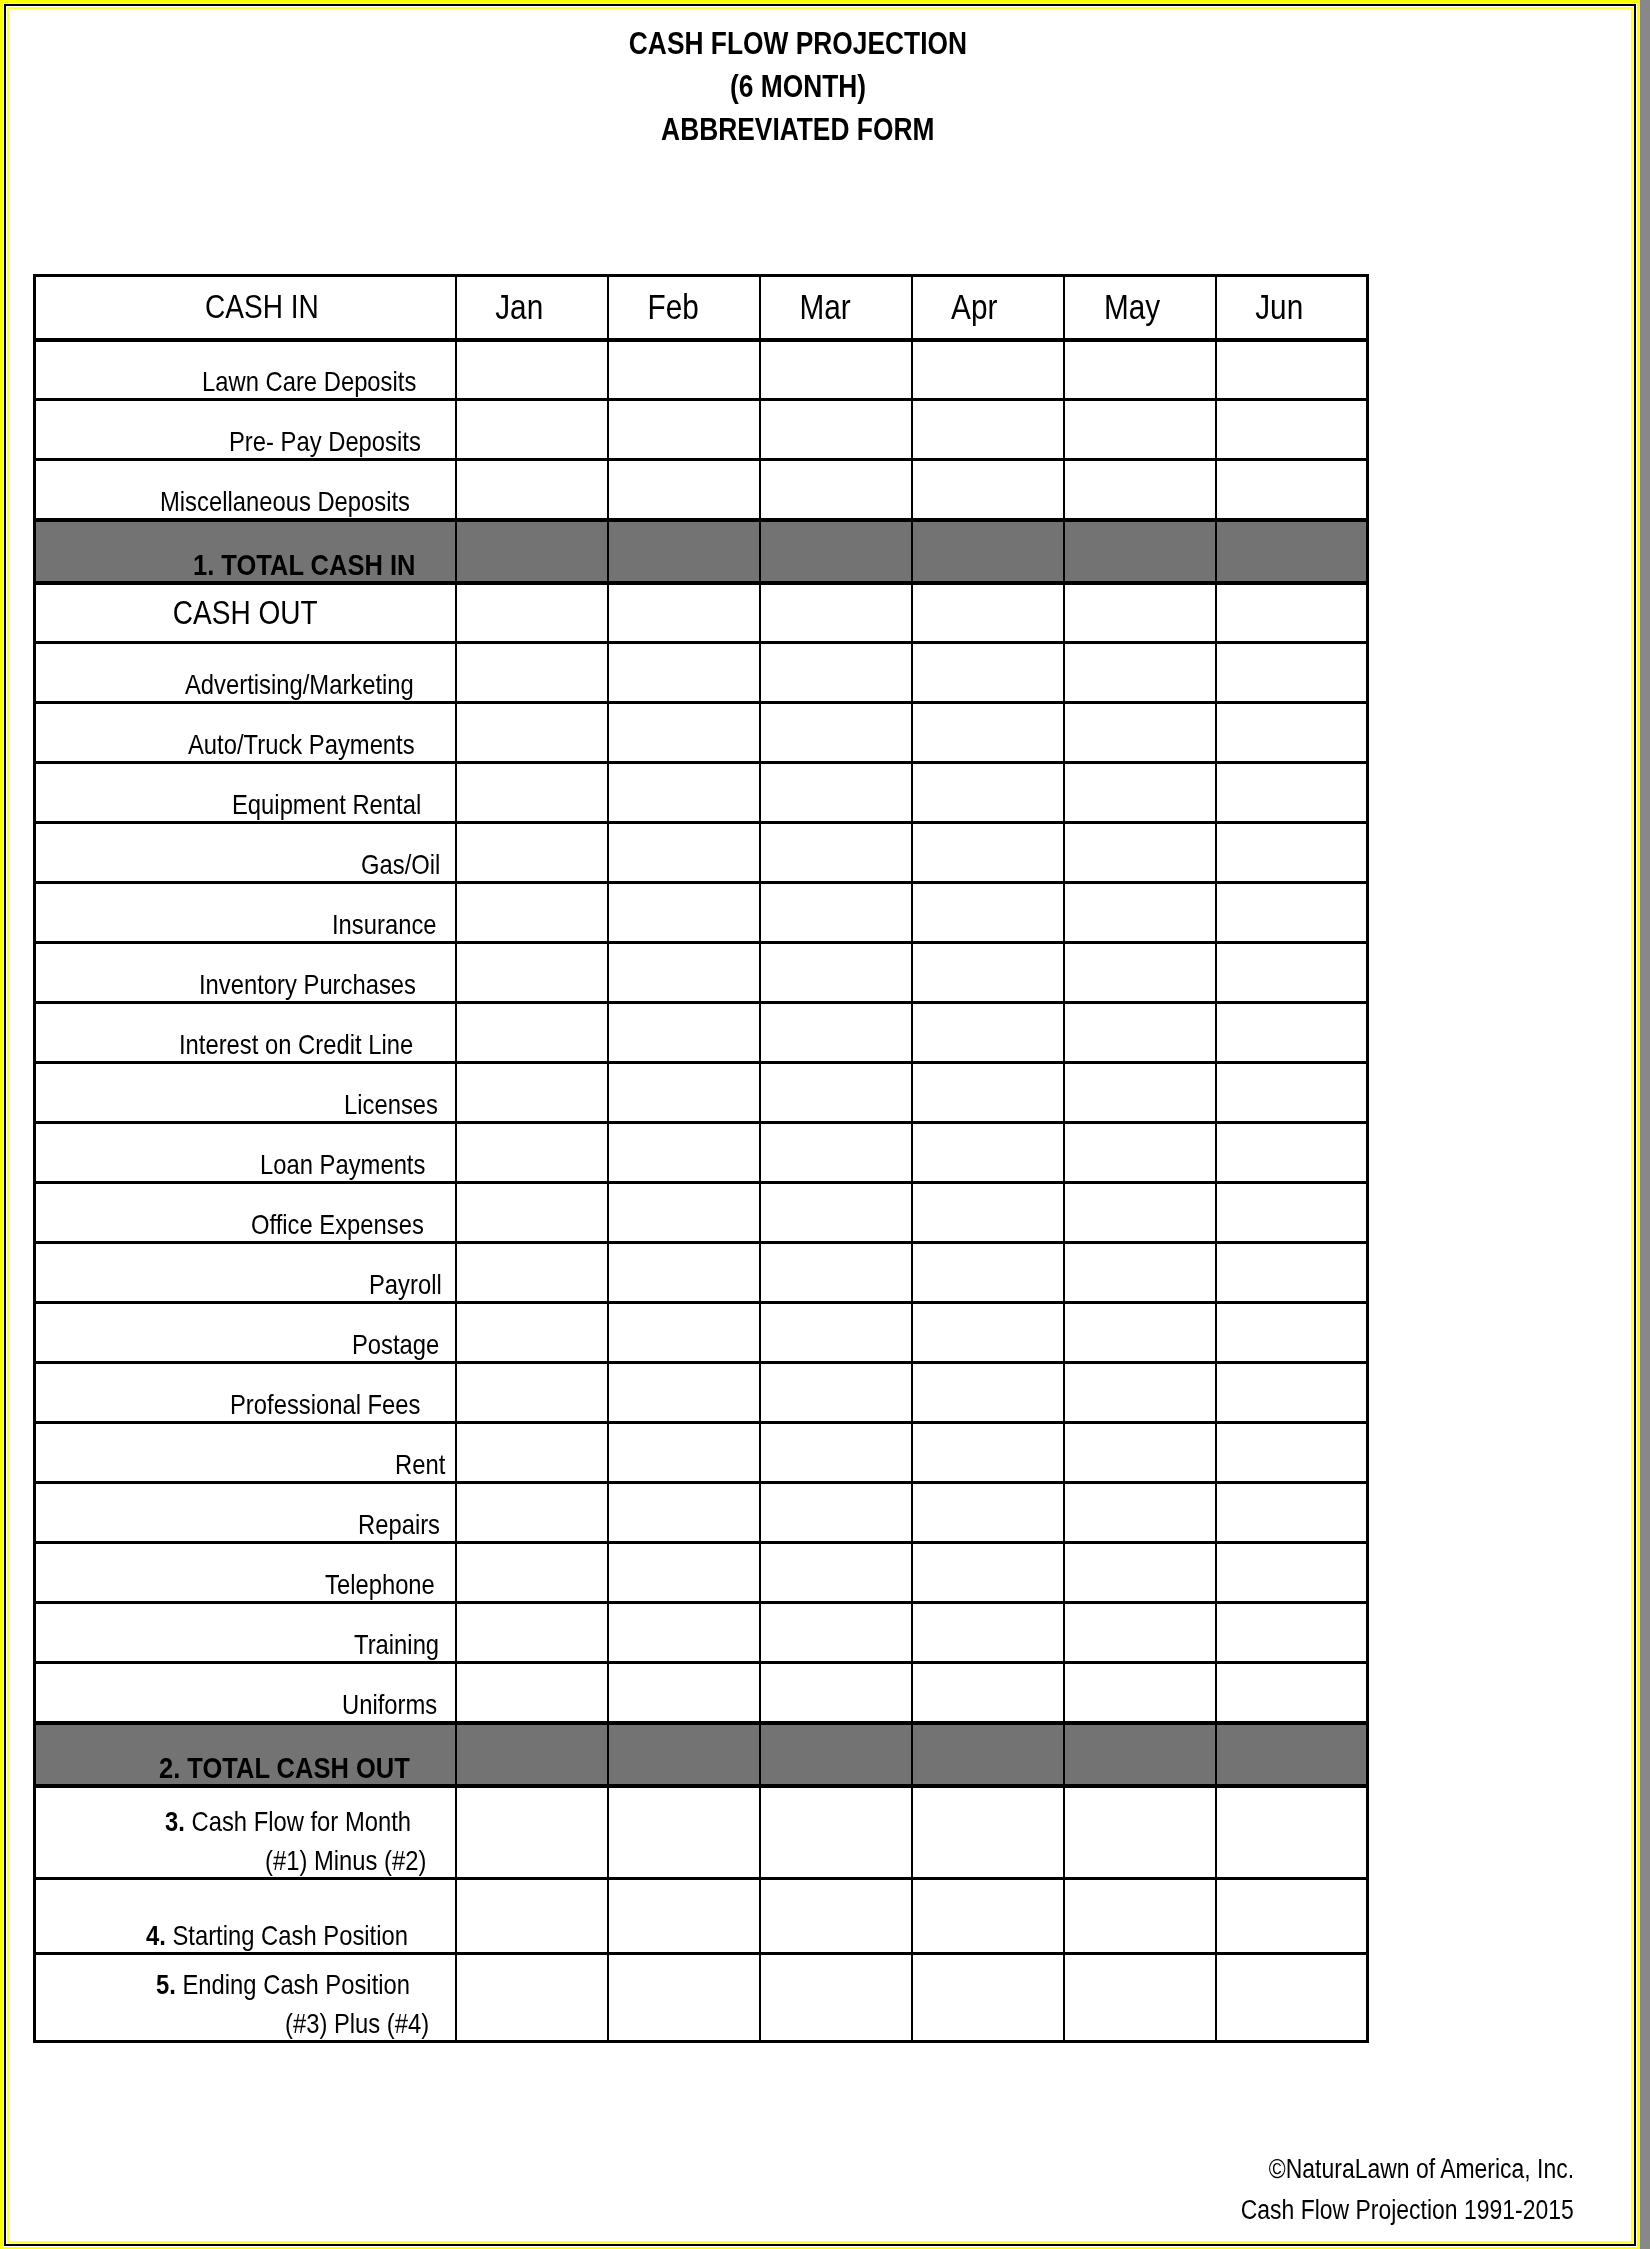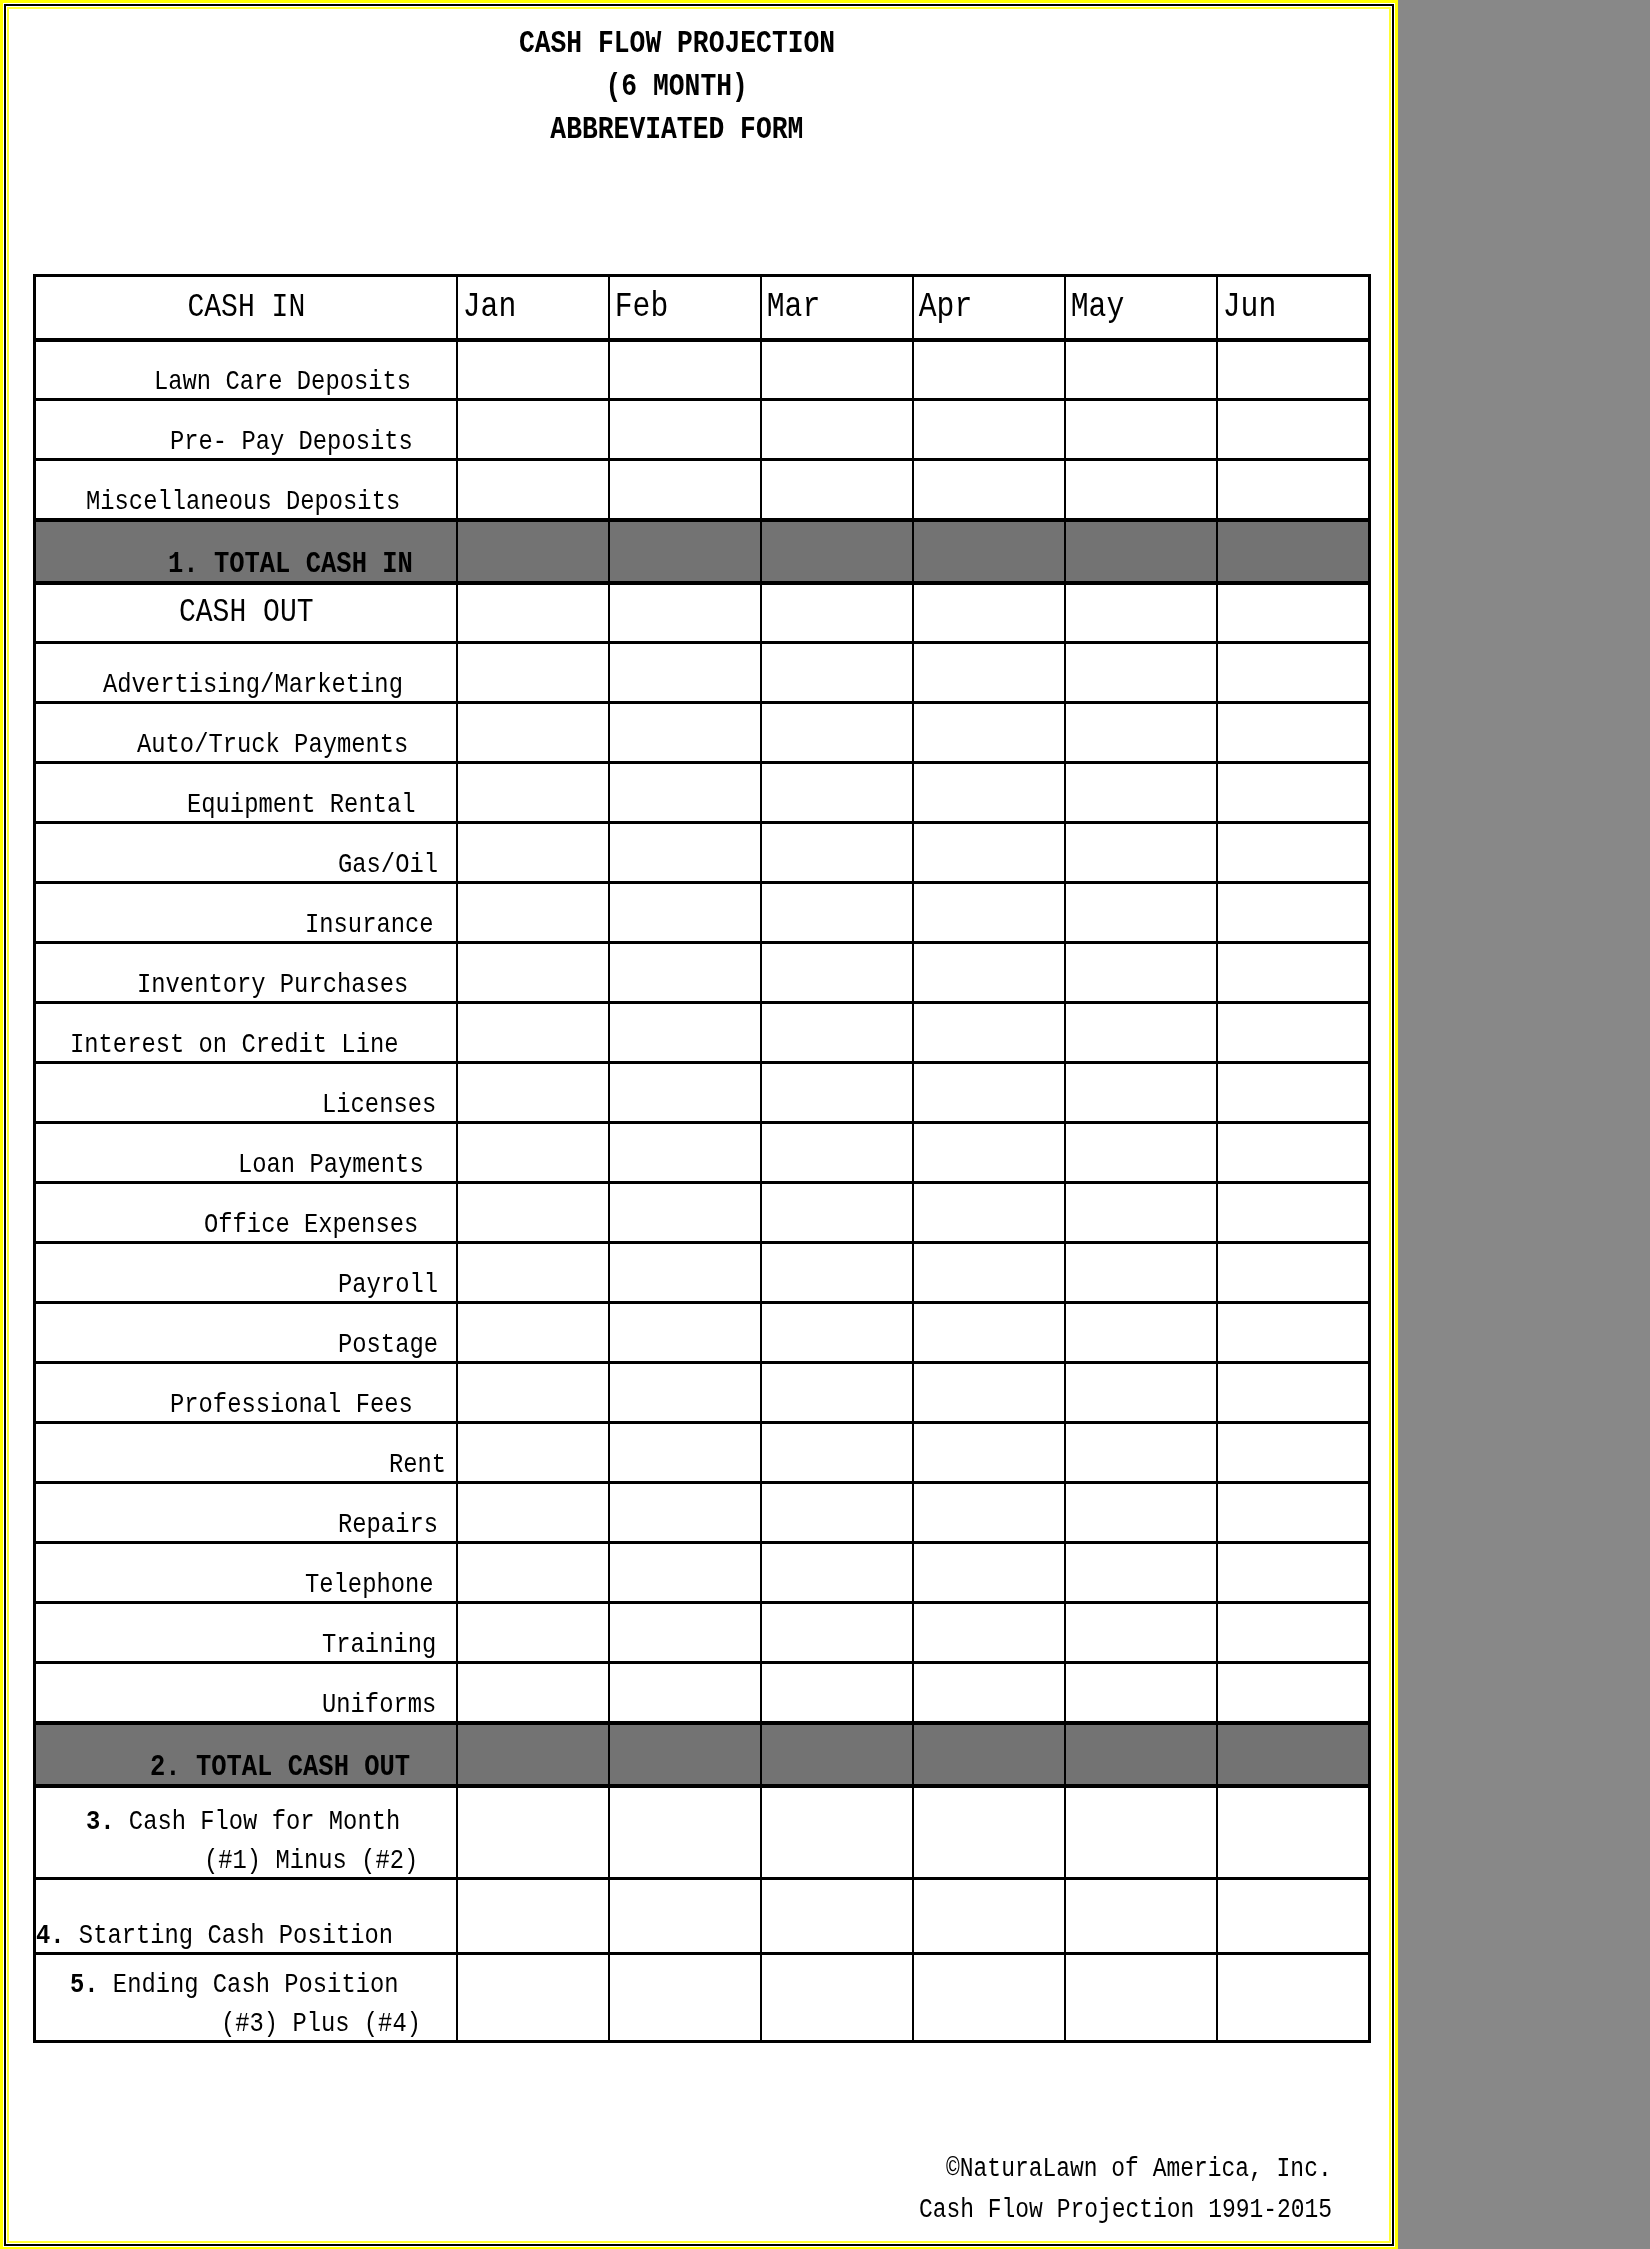--- a/index.html
+++ b/index.html
@@ -1,20 +1,20 @@
 <!DOCTYPE html>
 <html style="font-size:11.6px"><head>
 <meta charset="utf-8">
 <style>
   html,body { margin:0; padding:0; background:#888; }
   .page {
     position:relative;
-    width:1398px; height:2250px;
+    width:1640px; height:2250px;
     background:#ffffff;
-    font-family:Liberation Mono, monospace;
+    font-family:Liberation Sans, sans-serif;
     color:#000;
     overflow:hidden;
   }
   
   .f1 { position:absolute; inset:0;  border:3.6px solid #ffff00; pointer-events:none; z-index:5; }
   .f2 { position:absolute; inset:3.6px; border:2.9px solid #000000; pointer-events:none; z-index:5; }
   .f3 { position:absolute; inset:6.6px; border:2.9px solid #ffff33; pointer-events:none; z-index:5; }
 
   
   .t  { display:inline-block; transform:scaleX(0.85); white-space:nowrap; }
@@ -43,21 +43,21 @@
   col.mon { width:152px; }
 
   tr.header-row   { height:64px; }
   tr.data-row     { height:60px; }
   tr.total-row    { height:63px; }
   tr.cashout-row  { height:60px; }
   tr.sum3         { height:93px; }
   tr.sum4         { height:75px;border-radius:25px; }
   tr.sum5         { height:88px; }
 
-  tr.header-row td { border-bottom-width:4.4px; }
+  tr.header-row td { border-bottom-width:4.4px;padding-left:34px; }
   tr.total-row  td { border-top-width:4.4px; border-bottom-width:4.4px; background:#737373; }
 
   td.label-cell {
     vertical-align:bottom; text-align:right;
     padding:0 2.9px 7.3px 5.8px;
     font-size:28px; line-height:33px;
   }
   td.center-label {
     vertical-align:middle; text-align:center;
     font-size:33px; padding-bottom:2.9px;

